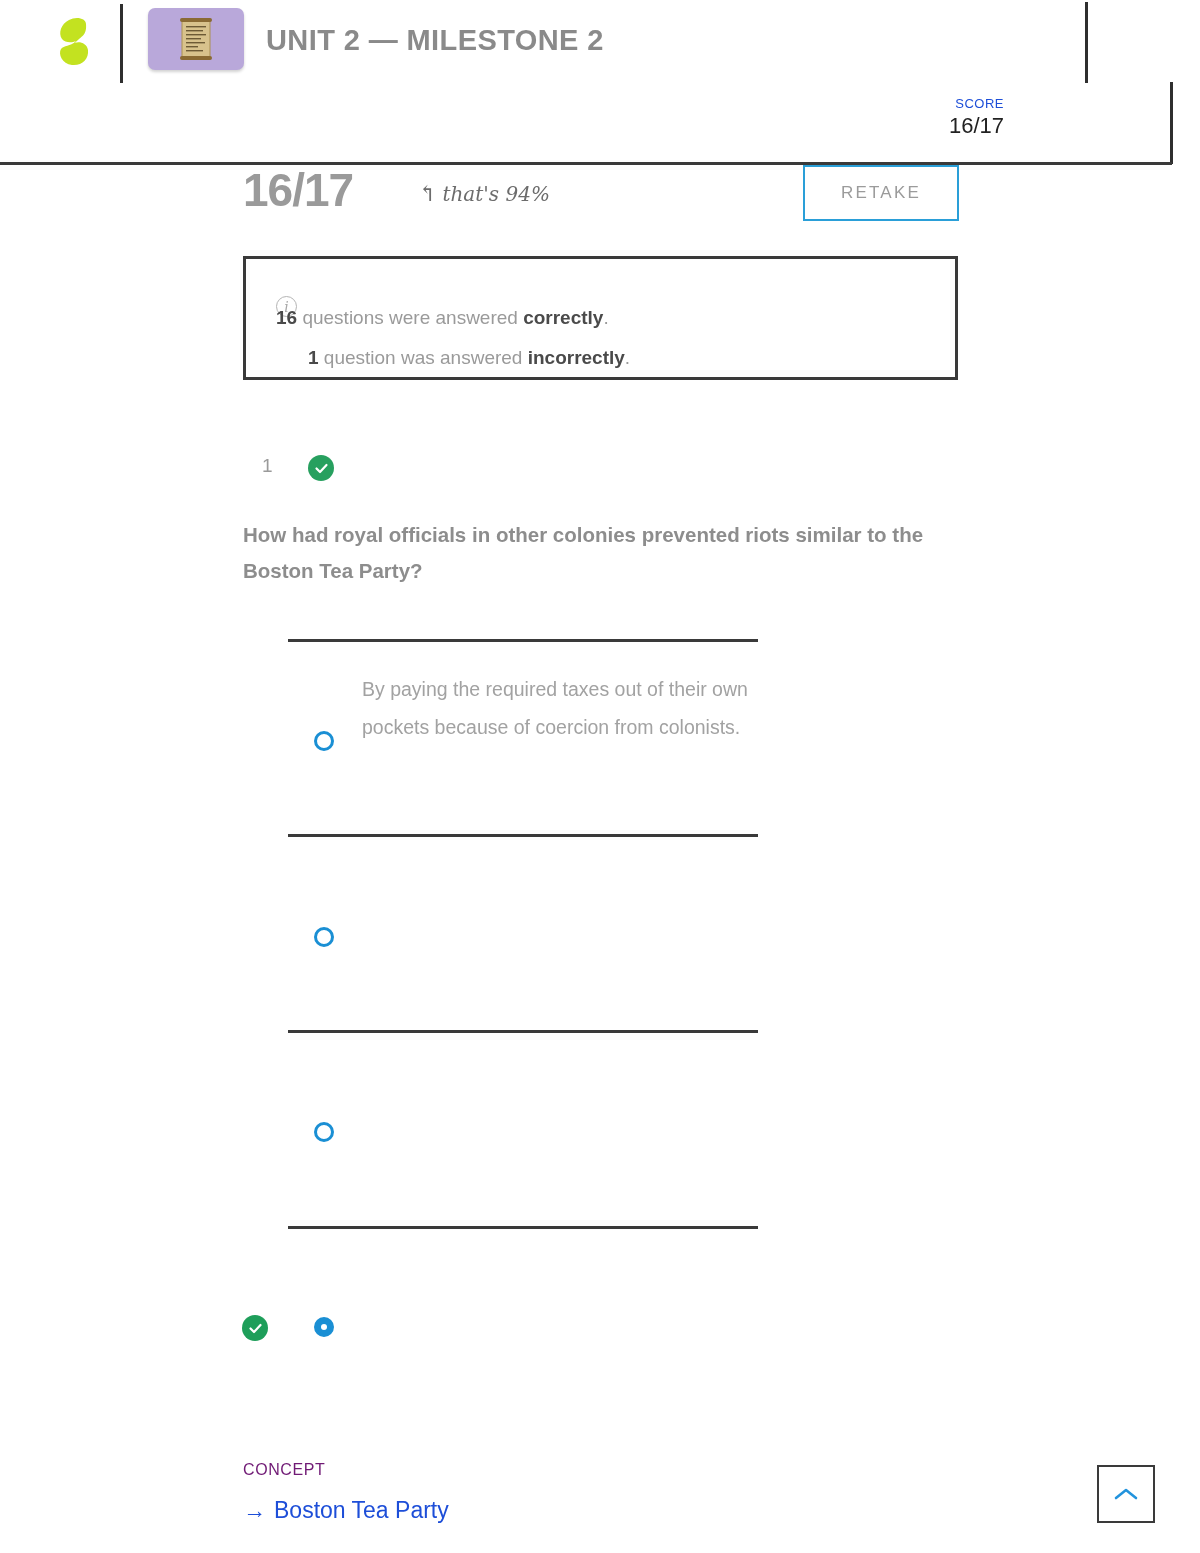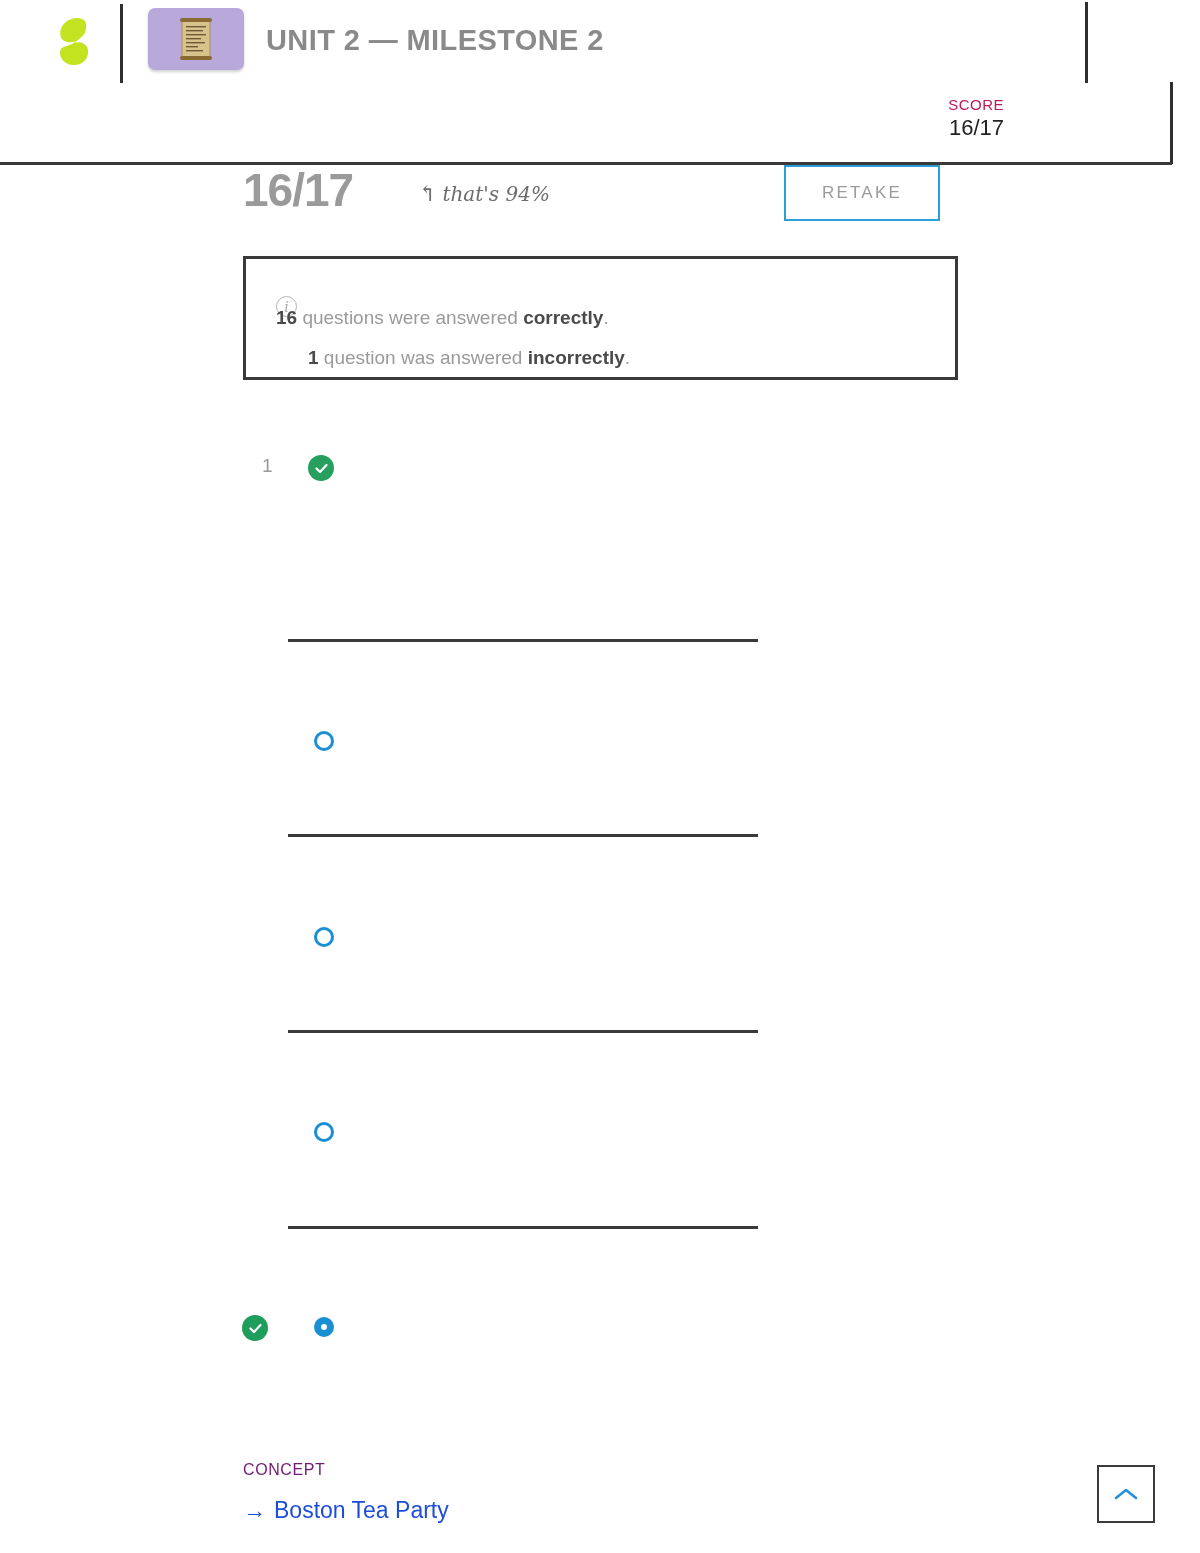--- a/index.html
+++ b/index.html
@@ -39,41 +39,41 @@
   }
   .scroll-img { width: 34px; height: 48px; display:block; }
   .unit-title {
     position: absolute; left: 266px; top: 24px;
     font-size: 29px; font-weight: 700; color: #8a8a8a;
     letter-spacing: 0.4px; white-space: nowrap;
   }
   .score-box {
     position: absolute; right: 116px; top: 96px; text-align: right;
   }
-  .score-label { font-size: 15px; color: #be185d; letter-spacing: 0.5px; }
+  .score-label { font-size: 13px; color: #1d4ed8; letter-spacing: 0.5px; }
   .score-value { font-size: 22px; color: #222; font-weight: 400; margin-top: 2px; }
   .hdr-rule {
     position: absolute; left: 0; top: 162px; width: 1172px; height: 3px;
     background: #3a3a3a;
   }
 
   
   .big-score {
     position: absolute; left: 243px; top: 163px;
     font-size: 46px; font-weight: 700; color: #9a9a9a; letter-spacing: -1px;
   }
   .hand-note {
     position: absolute; left: 418px; top: 181px;
     font-size: 20px; color: #6c6c6c;
     font-family: "DejaVu Serif", serif; font-style: italic;
     white-space: nowrap;
   }
   .hand-arrow { font-style: normal; font-size: 22px; margin-right: 6px; }
   .retake-btn {
-    position: absolute; left: 784px; top: 165px; width: 156px; height: 56px;
+    position: absolute; left: 803px; top: 165px; width: 156px; height: 56px;
     border: 2px solid #2a9fd8; background: #fff;
     color: #9b9b9b; font-size: 17px; letter-spacing: 2.2px;
     display: flex; align-items: center; justify-content: center;
     cursor: pointer;
   }
 
   
   .info-box {
     position: absolute; left: 243px; top: 256px; width: 715px; height: 124px;
     border: 3px solid #3a3a3a; background: #fff;
@@ -210,23 +210,25 @@
       <b>1</b><span> question was answered </span><b>incorrectly</b><span>.</span>
     </div>
   </div>
 
   <div class="q-num">1</div>
   <div class="q-badge">
     <svg width="15" height="15" viewBox="0 0 15 15">
       <path d="M2.5 7.5 L6 11 L12.5 4" stroke="#ffffff" stroke-width="2.2" fill="none" stroke-linecap="round" stroke-linejoin="round"></path>
     </svg>
   </div>
+  <div class="q-text">How had royal officials in other colonies prevented riots similar to the Boston Tea Party?</div>
 
   <div class="opt-rule" style="top:639px"></div>
   <div class="radio" style="top:731px"></div>
+  <div class="opt-text" style="top:671px">By paying the required taxes out of their own pockets because of coercion from colonists.</div>
 
   <div class="opt-rule" style="top:834px"></div>
   <div class="radio" style="top:927px"></div>
 
   <div class="opt-rule" style="top:1030px"></div>
   <div class="radio" style="top:1122px"></div>
 
   <div class="opt-rule" style="top:1226px"></div>
   <div class="ans-badge" style="top:1315px">
     <svg width="15" height="15" viewBox="0 0 15 15">

